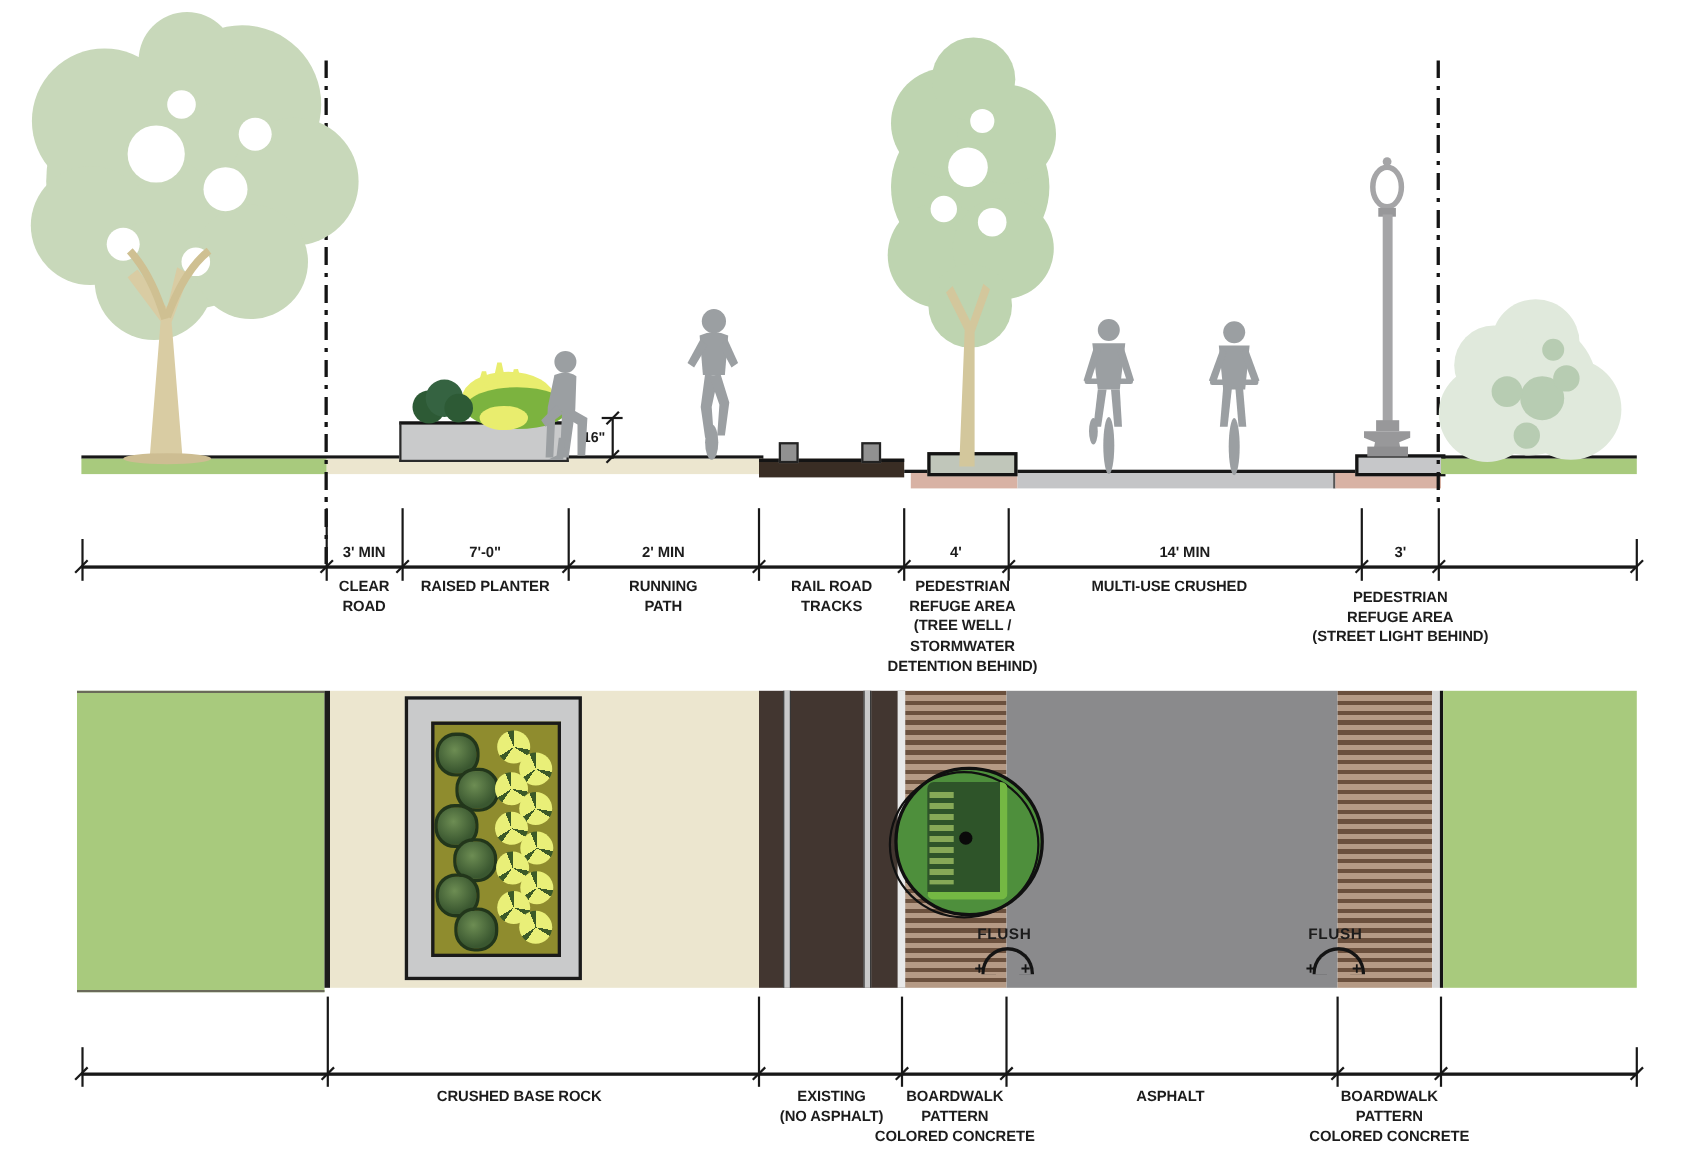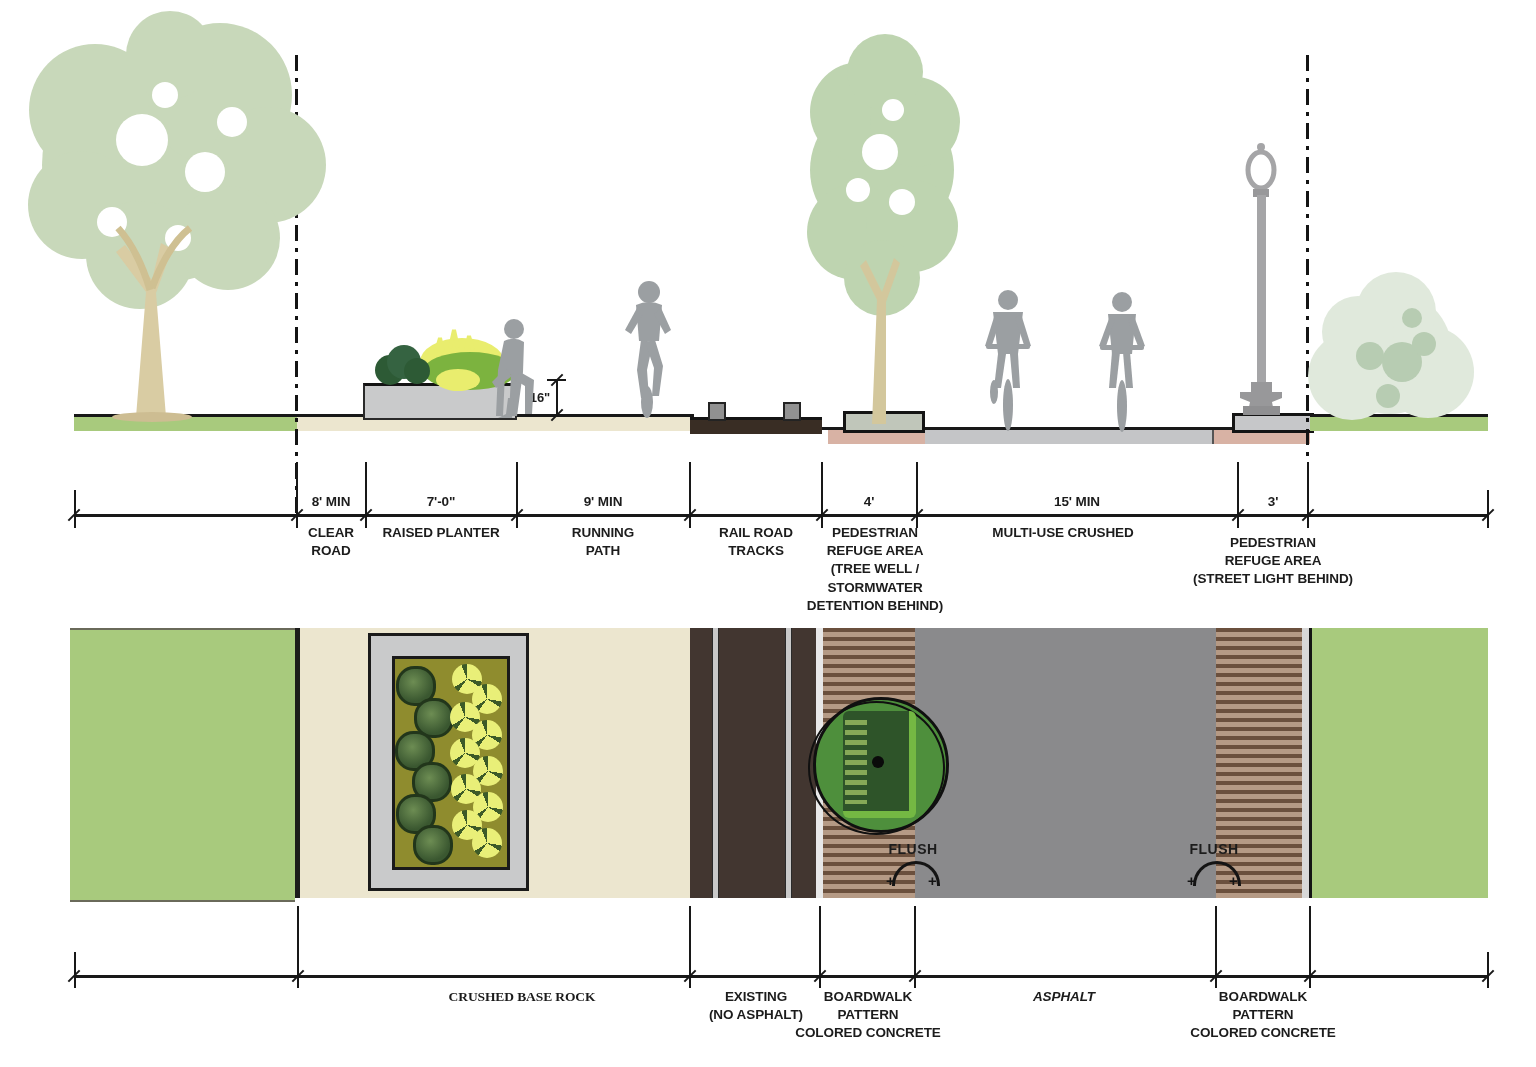--- a/index.html
+++ b/index.html
@@ -206,25 +206,25 @@
       <div class="slash" style="left:289px;top:514px;"></div>
     <div class="slash" style="left:358px;top:514px;"></div>
       <div class="slash" style="left:509px;top:514px;"></div>
     <div class="slash" style="left:682px;top:514px;"></div>
       <div class="slash" style="left:814px;top:514px;"></div>
     <div class="slash" style="left:909px;top:514px;"></div>
       <div class="slash" style="left:1230px;top:514px;"></div>
     <div class="slash" style="left:1300px;top:514px;"></div>
       <div class="slash" style="left:1480px;top:514px;"></div>
 
-    <div class="dimval" style="left:331px;top:493px;">8' MIN</div>
+    <div class="dimval" style="left:331px;top:493px;">3' MIN</div>
     <div class="dimval" style="left:441px;top:493px;">7'-0"</div>
-    <div class="dimval" style="left:603px;top:493px;">9' MIN</div>
+    <div class="dimval" style="left:603px;top:493px;">2' MIN</div>
     <div class="dimval" style="left:869px;top:493px;">4'</div>
-    <div class="dimval" style="left:1077px;top:493px;">15' MIN</div>
+    <div class="dimval" style="left:1077px;top:493px;">14' MIN</div>
     <div class="dimval" style="left:1273px;top:493px;">3'</div>
 
     <div class="dimlabel" style="left:331px;top:524px;">CLEAR
 ROAD</div>
     <div class="dimlabel" style="left:441px;top:524px;">RAISED PLANTER</div>
     <div class="dimlabel" style="left:603px;top:524px;">RUNNING
 PATH</div>
     <div class="dimlabel" style="left:756px;top:524px;">RAIL ROAD
 TRACKS</div>
     <div class="dimlabel" style="left:875px;top:524px;width:160px;">PEDESTRIAN
@@ -306,25 +306,25 @@
 
     <div class="slash" style="left:66px;top:975px;"></div>
       <div class="slash" style="left:290px;top:975px;"></div>
     <div class="slash" style="left:682px;top:975px;"></div>
       <div class="slash" style="left:812px;top:975px;"></div>
     <div class="slash" style="left:907px;top:975px;"></div>
       <div class="slash" style="left:1208px;top:975px;"></div>
     <div class="slash" style="left:1302px;top:975px;"></div>
       <div class="slash" style="left:1480px;top:975px;"></div>
 
-    <div class="dimlabel" style="left:522px;top:988px;font-family:Liberation Serif, serif;">CRUSHED BASE ROCK</div>
+    <div class="dimlabel" style="left:472px;top:988px;">CRUSHED BASE ROCK</div>
     <div class="dimlabel" style="left:756px;top:988px;">EXISTING
 (NO ASPHALT)</div>
     <div class="dimlabel" style="left:868px;top:988px;width:180px;">BOARDWALK
 PATTERN
 COLORED CONCRETE</div>
-    <div class="dimlabel" style="left:1064px;top:988px;font-style:italic;">ASPHALT</div>
+    <div class="dimlabel" style="left:1064px;top:988px;">ASPHALT</div>
     <div class="dimlabel" style="left:1263px;top:988px;width:180px;">BOARDWALK
 PATTERN
 COLORED CONCRETE</div>
   </div>
 
 </div>
 
 </body></html>

